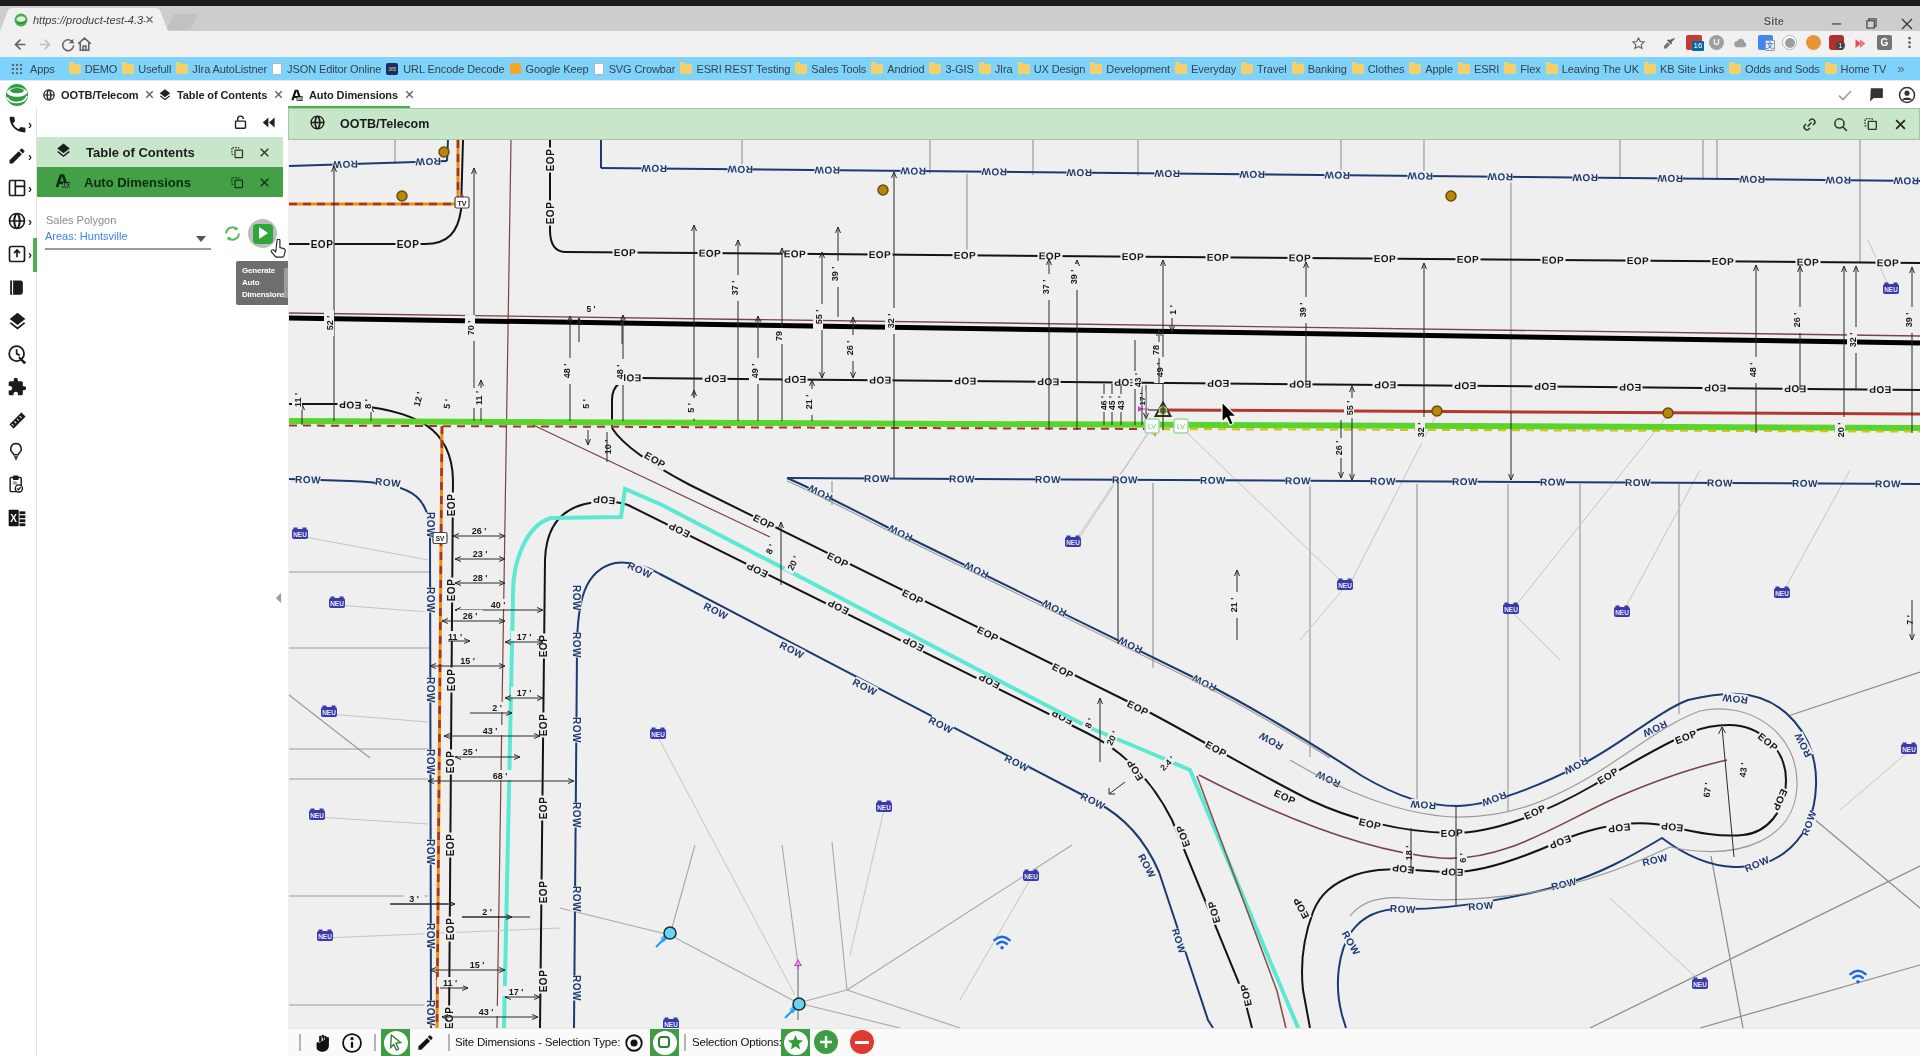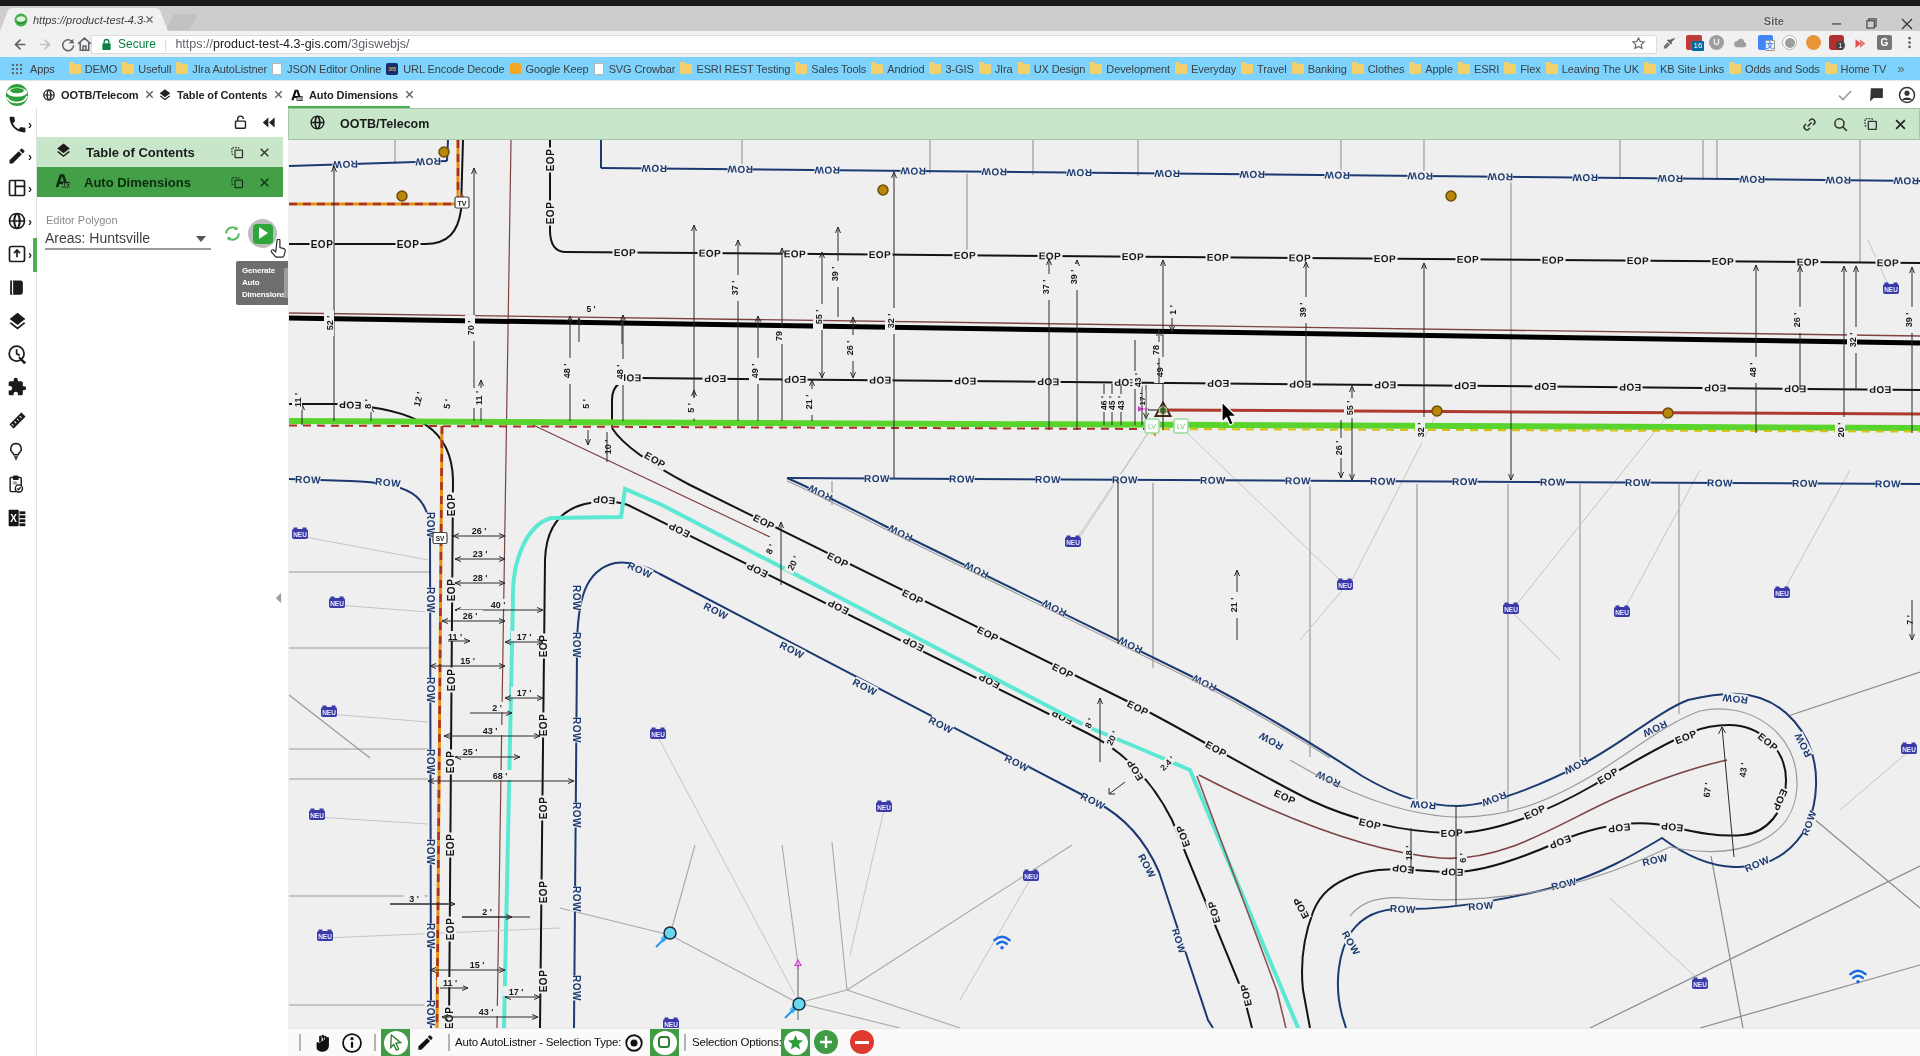--- a/index.html
+++ b/index.html
@@ -69,29 +69,20 @@
   <svg class="abs" style="left:36px;top:5px" width="17" height="17" viewBox="0 0 24 24" fill="none" stroke="#bdc1c6" stroke-width="2.4">
       <path d="M5 12 H18 M12 5 l7 7 -7 7"></path>
     </svg>
   <svg class="abs" style="left:60px;top:5px" width="16" height="16" viewBox="0 0 24 24" fill="none" stroke="#5f6368" stroke-width="2.2">
       <path d="M20 11 A8.2 8.2 0 1 0 20.5 14"></path>
       <path d="M20 4 v7 h-7" fill="#5f6368" stroke="none"></path>
     </svg>
   <svg class="abs" style="left:76px;top:4.5px" width="17" height="17" viewBox="0 0 24 24" fill="none" stroke="#5f6368" stroke-width="2.2">
       <path d="M3 11 L12 3 L21 11 M6 9.5 V20 h12 V9.5 M10 20 v-6 h4 v6"></path>
     </svg>
-  <div id="omnibox">
-    <svg style="margin-left:9px" width="11" height="13" viewBox="0 0 24 28">
-        <rect x="3" y="11" width="18" height="15" rx="2" fill="#0b8043"></rect>
-        <path d="M7 11 V8 a5 5 0 0 1 10 0 v3" fill="none" stroke="#0b8043" stroke-width="3"></path>
-      </svg>
-    <span style="color:#0b8043;font-size:12px;margin-left:6px">Secure</span>
-    <span style="color:#dadce0;margin:0 8px;font-size:13px">|</span>
-    <span style="font-size:12.5px;color:#5f6368">https://<span style="color:#202124">product-test-4.3-gis.com</span>/3giswebjs/</span>
-  </div>
   <svg class="abs" style="left:1631px;top:5px" width="15" height="15" viewBox="0 0 24 24" fill="none" stroke="#5f6368" stroke-width="1.8">
       <path d="M12 3 l2.7 5.8 6.3.7 -4.7 4.3 1.3 6.2 -5.6-3.2 -5.6 3.2 1.3-6.2 -4.7-4.3 6.3-.7z"></path>
     </svg>
   <svg class="abs" style="left:1662px;top:5px" width="15" height="15" viewBox="0 0 24 24" fill="#5f6368">
       <path d="M20 3 l1 1 -6 6 1.5 1.5 -2 2 L8 7 l2-2 L11.5 6.5z"></path>
       <path d="M9 10 L3 16 v4 h4 l6-6z" fill="#777"></path>
     </svg>
   <div class="abs" style="left:1686px;top:4px;width:16px;height:15px;background:#c23b3b;border-radius:2px"></div>
   <div class="abs" style="left:1692px;top:10px;width:12px;height:10px;background:#0369a1;border-radius:1px;color:#fff;font-size:8px;text-align:center;line-height:10px">16</div>
   <div class="abs" style="left:1709px;top:4px;width:15px;height:15px;background:#9e9e9e;border-radius:50%;color:#eee;font-size:9px;font-weight:bold;text-align:center;line-height:15px">U</div>
@@ -307,22 +298,22 @@
     <svg width="15" height="15" viewBox="0 0 24 24" fill="none" stroke="#143018" stroke-width="2">
         <rect x="8" y="8" width="12" height="12" rx="1"></rect>
         <path d="M5 15 H4 a1,1 0 0 1 -1,-1 V5 a1,1 0 0 1 1,-1 h9 a1,1 0 0 1 1,1 v1" stroke-dasharray="2.5 1.8"></path>
       </svg>
       <span style="width:13px"></span>
       <svg width="13" height="13" viewBox="0 0 24 24" fill="none" stroke="#143018" stroke-width="2.6">
         <path d="M5 5 L19 19 M19 5 L5 19"></path>
       </svg>
       <span style="width:12px"></span>
   </div>
-  <div class="abs" style="left:9px;top:106px;font-size:11px;color:#8a8a8a">Editor Polygon</div>
-  <div class="abs" style="left:8px;top:122px;font-size:14px;color:#404040">Areas: Huntsville</div>
+  <div class="abs" style="left:9px;top:106px;font-size:11px;color:#8a8a8a">Sales Polygon</div>
+  <div class="abs" style="left:8px;top:122px;font-size:11px;color:#3b82f6">Areas: Huntsville</div>
   <svg class="abs" style="left:158px;top:127px" width="12" height="8" viewBox="0 0 12 8" fill="#555">
       <path d="M1 1 L6 7 L11 1z"></path>
     </svg>
   <div class="abs" style="left:8px;top:140px;width:166px;height:2px;background:#9a9a9a"></div>
   <svg class="abs" style="left:186px;top:116px" width="19" height="19" viewBox="0 0 24 24" fill="none" stroke="#5cb860" stroke-width="2.6">
       <path d="M4 12 a8 8 0 0 1 14-5"></path>
       <path d="M18 3 v4.5 h-4.5" fill="#5cb860" stroke="none"></path>
       <path d="M20 12 a8 8 0 0 1 -14 5"></path>
       <path d="M6 21 v-4.5 h4.5" fill="#5cb860" stroke="none"></path>
     </svg>
@@ -1692,21 +1683,21 @@
     <div class="abs" style="left:86px;top:5px;width:1.5px;height:17px;background:#b5b5b5"></div>
     <div class="abs" style="left:93px;top:0px;width:29px;height:28px;background:#3f9c44"></div>
     <div class="abs" style="left:95.5px;top:2px;width:24px;height:24px;border-radius:50%;background:#fff"></div>
     <svg class="abs" style="left:100px;top:5px" width="16" height="18" viewBox="0 0 24 26">
         <path d="M5 1 L19 12.5 L12 13.5 L16 22 L12.6 23.7 L8.6 15.2 L4 19.8z" fill="none" stroke="#2e7d32" stroke-width="2"></path>
       </svg>
     <svg class="abs" style="left:128px;top:4px" width="19" height="19" viewBox="0 0 24 24" fill="#111">
         <path d="M3 17.2 V21 h3.8 L17.8 10 L14 6.2z M20.7 7.1 a1 1 0 0 0 0-1.4 l-2.4-2.4 a1 1 0 0 0 -1.4 0 L15 5.2 18.8 9z"></path>
       </svg>
     <div class="abs" style="left:160px;top:5px;width:1.5px;height:17px;background:#b5b5b5"></div>
-    <span class="abs" style="left:167px;top:7px;font-size:11.5px;color:#111;letter-spacing:-0.2px">Auto AutoListner - Selection Type:</span>
+    <span class="abs" style="left:167px;top:7px;font-size:11.5px;color:#111;letter-spacing:-0.2px">Site Dimensions - Selection Type:</span>
     <svg class="abs" style="left:336px;top:4px" width="20" height="20" viewBox="0 0 24 24">
         <circle cx="12" cy="12" r="9.3" fill="none" stroke="#111" stroke-width="2.2"></circle>
         <circle cx="12" cy="12" r="4.2" fill="#111"></circle>
       </svg>
     <div class="abs" style="left:362px;top:0px;width:29px;height:28px;background:#3f9c44"></div>
     <div class="abs" style="left:364.5px;top:2px;width:24px;height:24px;border-radius:50%;background:#fff"></div>
     <div class="abs" style="left:369.5px;top:7px;width:12px;height:12px;border:2.6px solid #2e7d32;border-radius:3.5px"></div>
     <div class="abs" style="left:396px;top:5px;width:1.5px;height:17px;background:#b5b5b5"></div>
     <span class="abs" style="left:404px;top:7px;font-size:11.5px;color:#111;letter-spacing:-0.2px">Selection Options:</span>
     <div class="abs" style="left:493px;top:0px;width:29px;height:28px;background:#3f9c44"></div>

